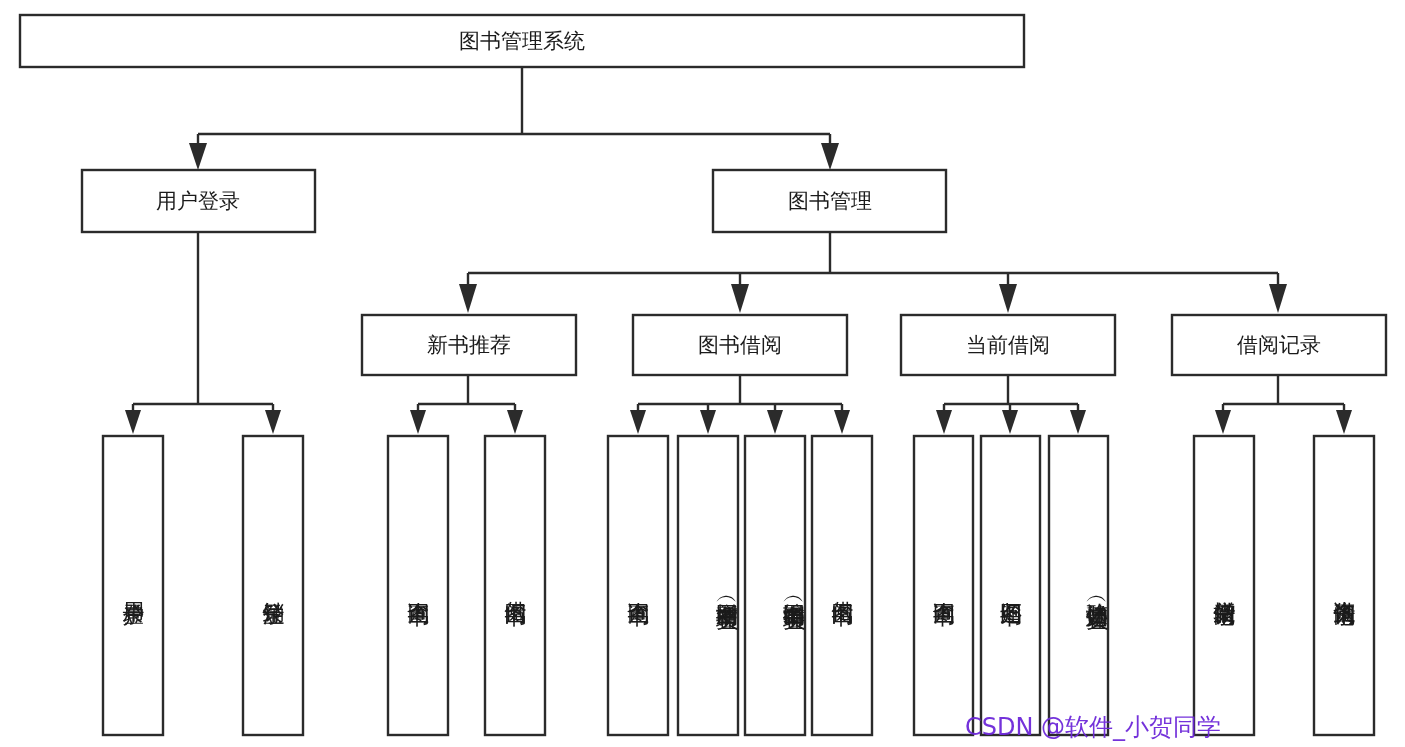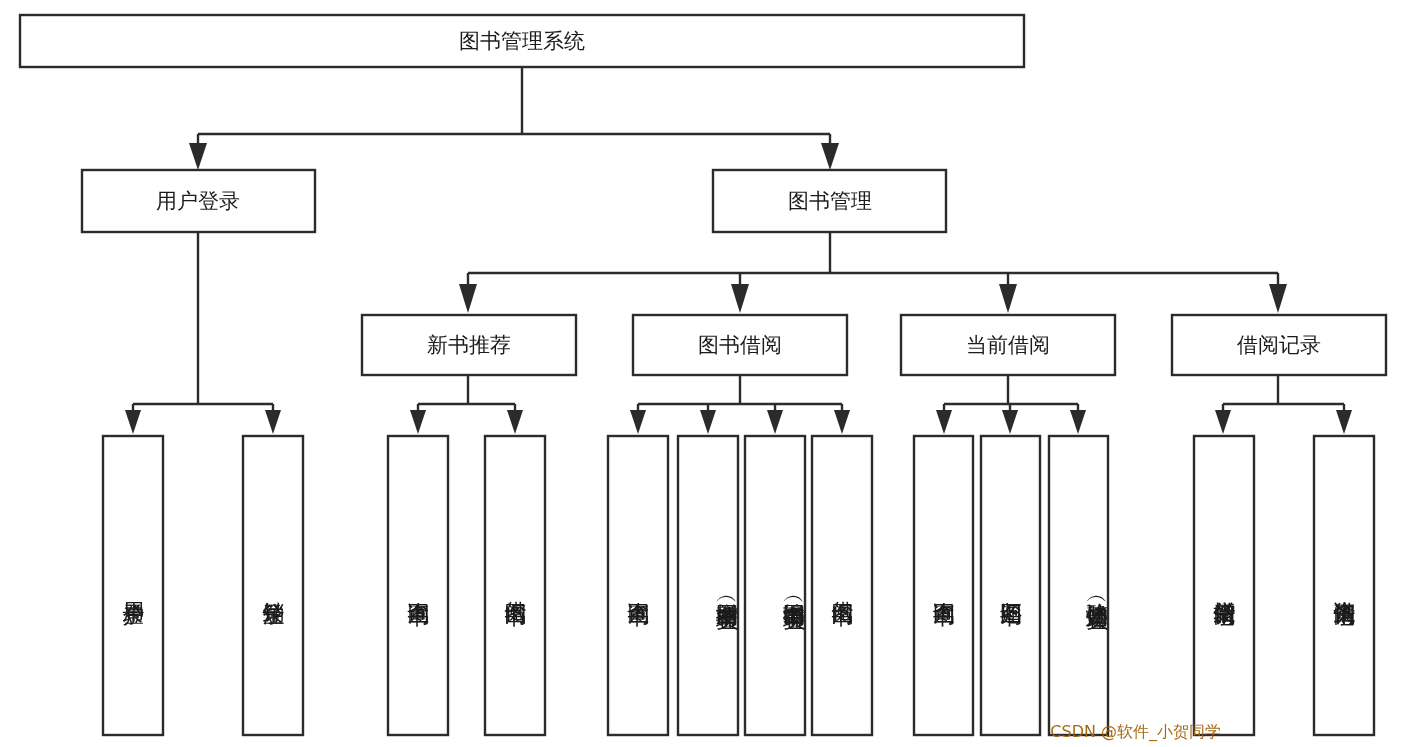--- a/index.html
+++ b/index.html
@@ -64,22 +64,22 @@
     pointer-events: none;
   }
   .leaf-label.centered {
     align-items: center;
   }
   .watermark {
     position: absolute;
     right: 12px;
     bottom: 4px;
     font-family: "DejaVu Sans", "Liberation Sans", sans-serif;
-    font-size: 16px;
-    color: #a16207;
+    font-size: 24px;
+    color: #6d28d9;
     white-space: nowrap;
     opacity: 0.95;
     margin-top: 28px;
   }
 </style>
 </head>
 <body>
 
 <div id="diagram-root">
 

